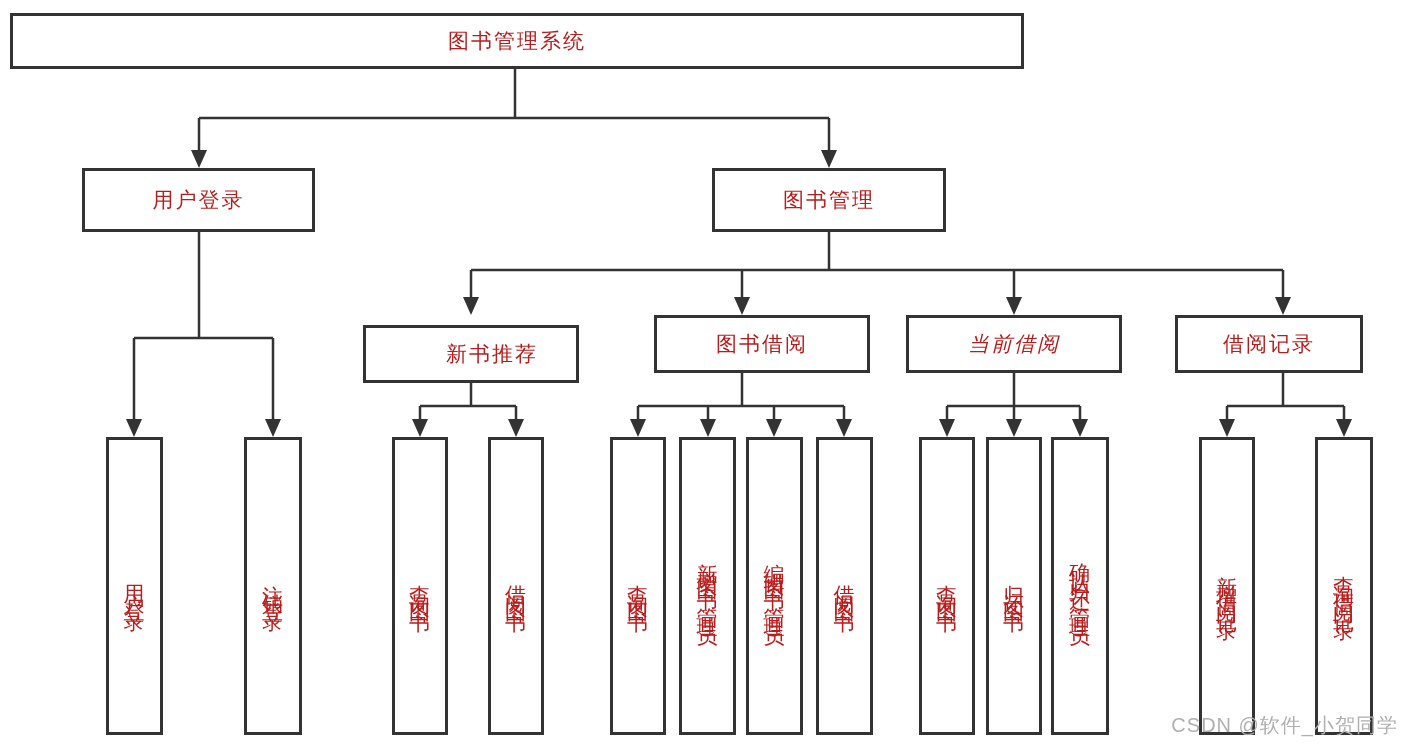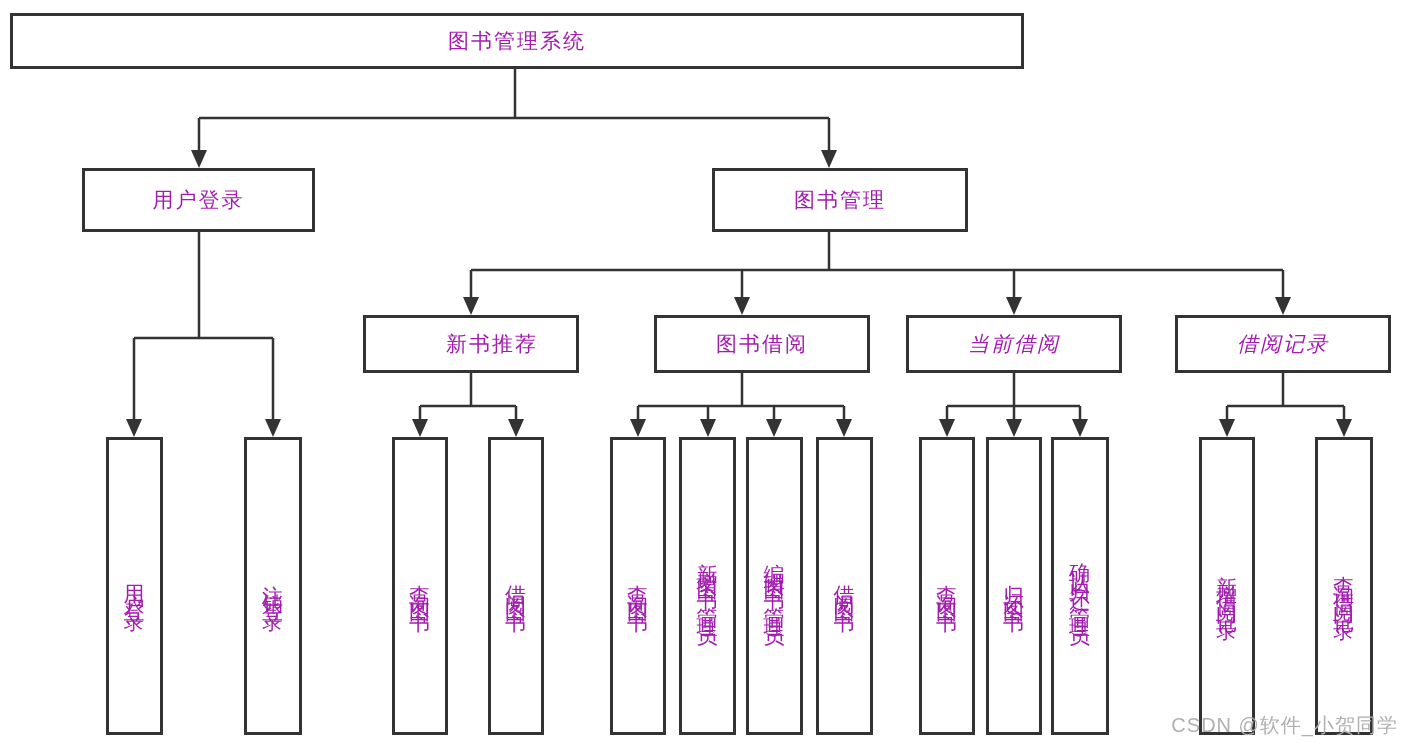--- a/index.html
+++ b/index.html
@@ -21,45 +21,45 @@
     z-index: 1;
   }
   .node {
     position: absolute;
     box-sizing: border-box;
     background: #ffffff;
     border: 3px solid #333333;
     display: flex;
     align-items: center;
     justify-content: center;
-    color: #a21caf;
+    color: #b91c1c;
     z-index: 2;
   }
   .hbox span {
     font-size: 21px;
     letter-spacing: 2px;
     white-space: nowrap;
   }
   .vbox span {
     writing-mode: vertical-rl;
     text-orientation: mixed;
     font-size: 21px;
     letter-spacing: 9px;
     line-height: 1.1;
   }
   
   #n-root   { left: 10px;   top: 13px;  width: 1014px; height: 56px; }
   
   #n-login  { left: 82px;   top: 168px; width: 233px;  height: 64px; }
-  #n-mgmt   { left: 712px;  top: 168px; width: 256px;  height: 64px; }
+  #n-mgmt   { left: 712px;  top: 168px; width: 234px;  height: 64px; }
   
-  #n-g0     { left: 363px;  top: 315px; width: 216px;  height: 58px; padding-left: 42px; }
+  #n-g0     { left: 363px;  top: 325px; width: 216px;  height: 58px; padding-left: 42px; }
   #n-g1     { left: 634px;  top: 315px; width: 216px;  height: 58px; margin-left: 20px; }
   #n-g2     { left: 906px;  top: 315px; width: 216px;  height: 58px; font-style: italic; }
-  #n-g3     { left: 1175px; top: 315px; width: 216px;  height: 58px; font-style: italic; }
+  #n-g3     { left: 1175px; top: 315px; width: 188px;  height: 58px; }
   
   .leaf     { top: 437px; height: 298px; }
   #n-l0     { left: 106px;  width: 57px; }
   #n-l1     { left: 244px;  width: 58px; }
   #n-g0c0   { left: 392px;  width: 56px; }
   #n-g0c1   { left: 488px;  width: 56px; }
   #n-g1c0   { left: 610px;  width: 56px; }
   #n-g1c1   { left: 679px;  width: 57px; }
   #n-g1c2   { left: 746px;  width: 57px; }
   #n-g1c3   { left: 816px;  width: 57px; }

